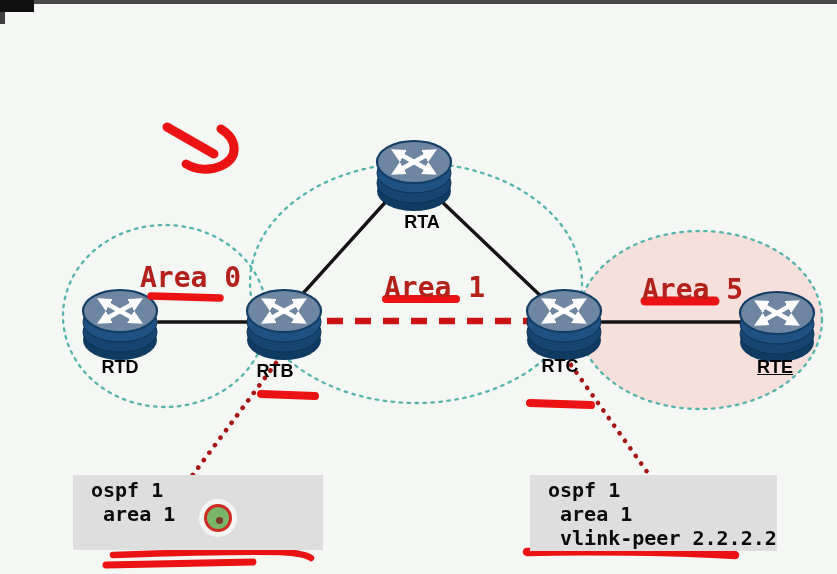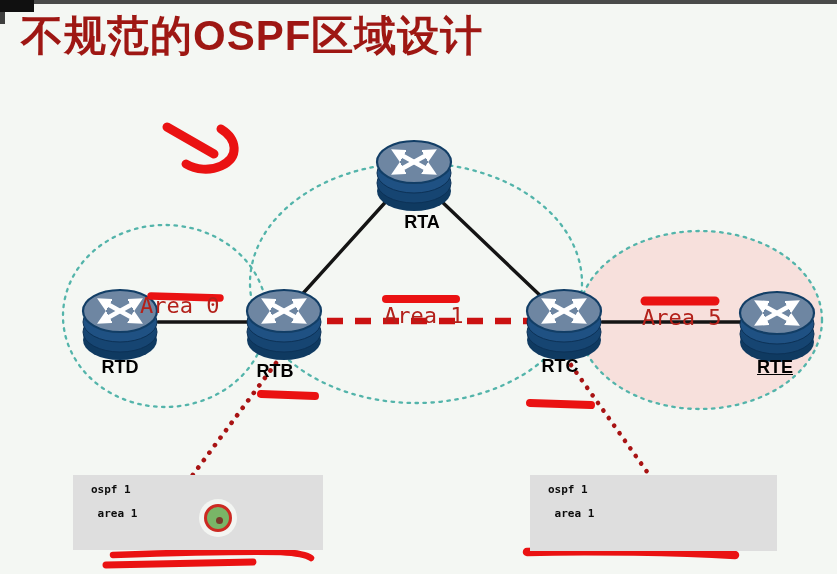--- a/index.html
+++ b/index.html
@@ -23,25 +23,24 @@
     font-size: 42px;
     font-weight: 800;
     letter-spacing: 1px;
     color: #9e1713;
     font-family: "Liberation Sans", sans-serif;
     white-space: nowrap;
   }
   .area-label {
     position: absolute;
     font-family: "DejaVu Sans Mono", monospace;
-    font-weight: normal;
-    font-size: 22px;
+    font-weight: bold;
+    font-size: 28px;
     color: #b3211a;
     white-space: nowrap;
-    margin-top: 32px;
   }
   .lbl-area0 { left: 140px; top: 261px; }
   .lbl-area1 { left: 384px; top: 271px; }
   .lbl-area2 { left: 642px; top: 273px; }
   .router-label {
     position: absolute;
     width: 60px;
     text-align: center;
     font-size: 18px;
     font-weight: bold;
@@ -51,21 +50,21 @@
   .lbl-rtd { left: 90px;  top: 357px; }
   .lbl-rtb { left: 245px; top: 361px; }
   .lbl-rtc { left: 530px; top: 356px; }
   .lbl-rte { left: 745px; top: 357px; text-decoration: underline; }
   .config-box {
     position: absolute;
     background: #dedede;
     padding: 3px 0 0 18px;
     font-family: "DejaVu Sans Mono", monospace;
     font-weight: bold;
-    font-size: 11px;
+    font-size: 20px;
     line-height: 24px;
     color: #0c0c0c;
     box-sizing: border-box;
   }
   .config-box .cfg-line { white-space: pre; }
   .box-rtb { left: 73px;  top: 475px; width: 250px; height: 75px; }
   .box-rtc { left: 530px; top: 475px; width: 247px; height: 76px; }
   .laser-dot {
     position: absolute;
     left: 204px; top: 504px;
@@ -145,39 +144,39 @@
 
     <path d="M113,555 C170,553 240,551 281,552 C298,553 307,555 311,558" stroke="#ea1212" stroke-width="6.5" stroke-linecap="round" fill="none"></path>
     <path d="M106,565 L253,562" stroke="#ea1212" stroke-width="7" stroke-linecap="round"></path>
     <path d="M527,552 C590,550 680,552 735,555" stroke="#ea1212" stroke-width="8.5" stroke-linecap="round" fill="none"></path>
 
     <rect x="0" y="0" width="837" height="4" fill="#101010" opacity="0.75"></rect>
     <rect x="0" y="0" width="34" height="12" fill="#101010"></rect>
     <rect x="0" y="0" width="5" height="24" fill="#101010" opacity="0.8"></rect>
   </svg>
 
-  <h1 class="page-title">不规范的OSPF区域设计</h1>
 
   <div class="area-label lbl-area0">Area 0</div>
   <div class="area-label lbl-area1">Area 1</div>
   <div class="area-label lbl-area2">Area 5</div>
 
   <div class="router-label lbl-rta">RTA</div>
   <div class="router-label lbl-rtb">RTB</div>
   <div class="router-label lbl-rtc">RTC</div>
   <div class="router-label lbl-rtd">RTD</div>
   <div class="router-label lbl-rte">RTE</div>
 
   <div class="config-box box-rtb">
     <div class="cfg-line">ospf 1</div>
     <div class="cfg-line"> area 1</div>
   </div>
 
   <div class="config-box box-rtc">
     <div class="cfg-line">ospf 1</div>
     <div class="cfg-line"> area 1</div>
+    <div class="cfg-line"> vlink-peer 2.2.2.2</div>
   </div>
 
   <div class="laser-dot">
     <span class="laser-core"></span>
   </div>
 
 </div>
 
 </body></html>

